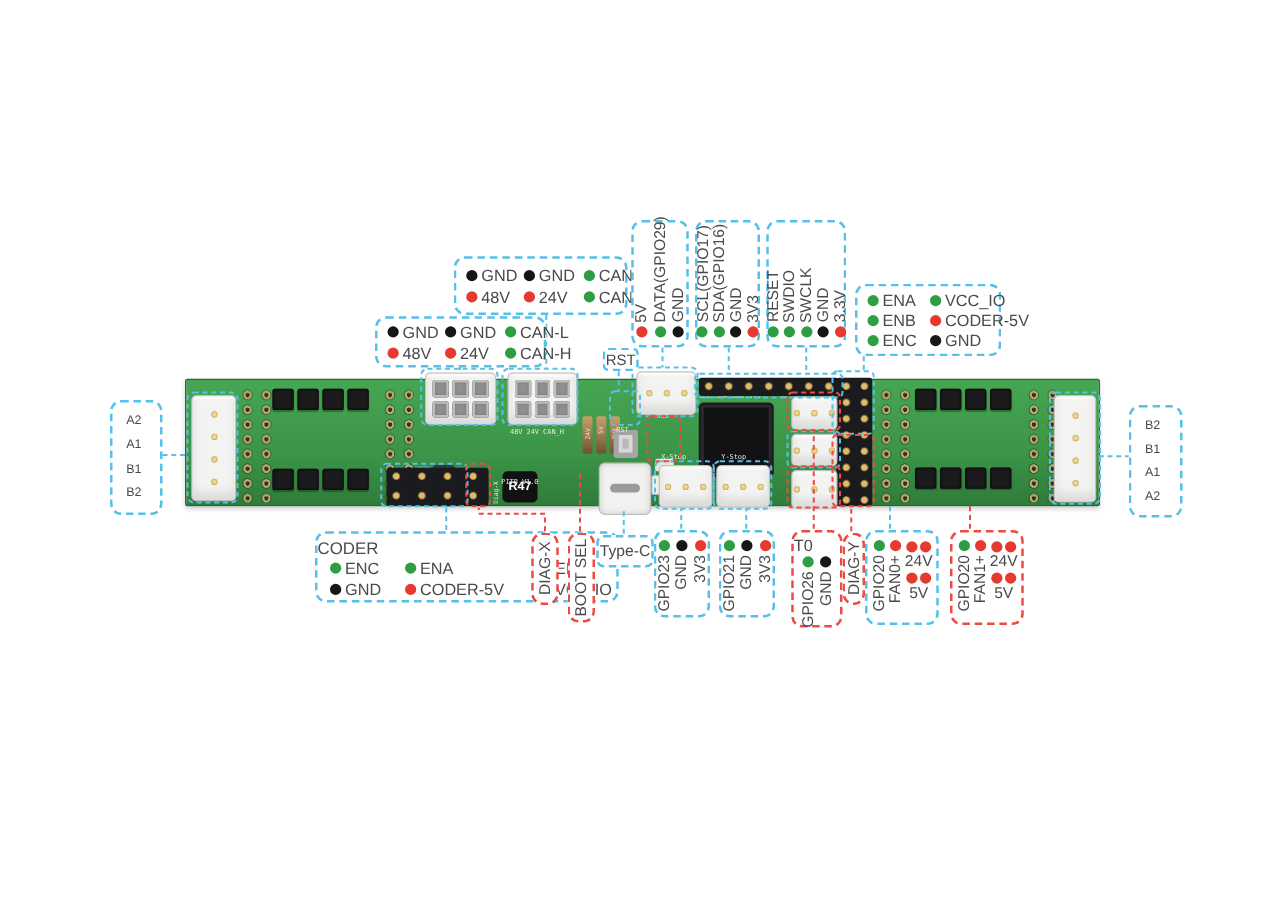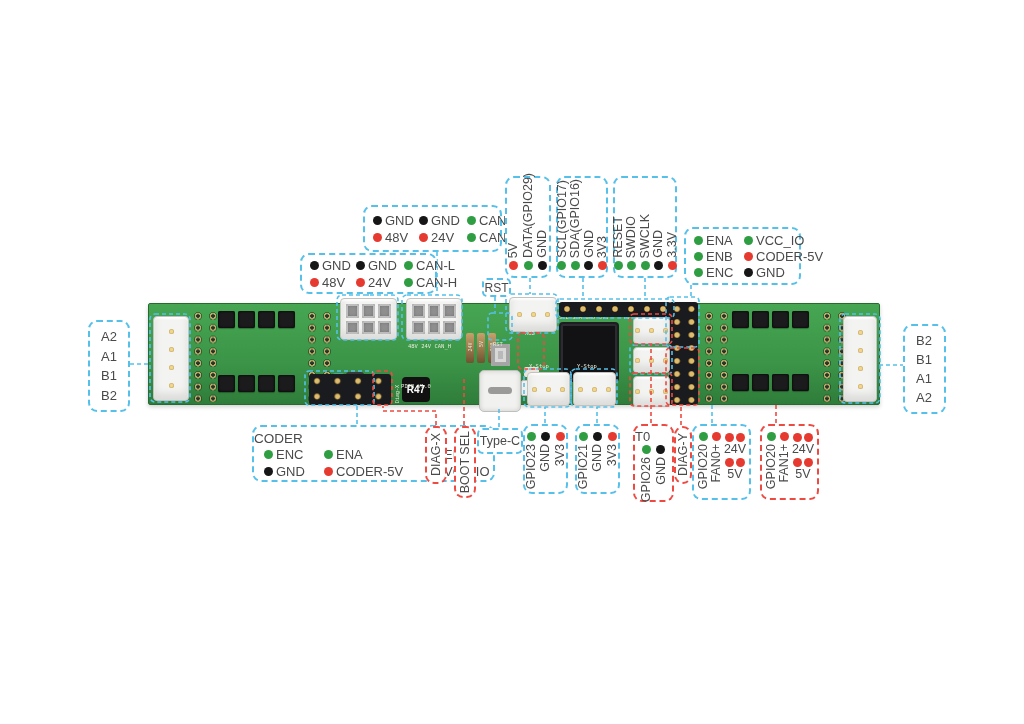--- a/index.html
+++ b/index.html
@@ -15,21 +15,21 @@
   .d[data-color="red"]{background:#e63a30;}
   .d[data-color="black"]{background:#161616;}
   .hpin{display:flex;align-items:center;gap:3px;white-space:nowrap;}
   .grid3p{display:grid;grid-template-columns:44px 46px auto;gap:4px 2px;padding:6px 8px;align-content:center;height:100%;box-sizing:border-box;}
   .grid2p{display:grid;grid-template-columns:46px auto;gap:3px 4px;padding:6px 8px;align-content:center;height:100%;box-sizing:border-box;}
   .gridc{display:grid;grid-template-columns:58px 106px auto;gap:4px 2px;padding:2px 10px 6px;}
   .vco{display:flex;align-items:stretch;justify-content:center;gap:2px;padding:5px 3px 6px;height:100%;box-sizing:border-box;}
   .vpin{display:flex;flex-direction:column;align-items:center;justify-content:flex-end;gap:3px;}
   .vco.dt .vpin{justify-content:flex-start;}
   .vt{writing-mode:vertical-rl;transform:rotate(180deg);white-space:nowrap;font-size:12.5px;}
-  .vlist{display:flex;flex-direction:column;justify-content:space-around;height:100%;box-sizing:border-box;padding:5px 0 5px 11px;font-size:13px;}
+  .vlist{display:flex;flex-direction:column;justify-content:space-around;height:100%;box-sizing:border-box;padding:5px 0 5px 11px;font-size:10px;}
   .ctitle{text-align:left;font-size:13.5px;padding-top:5px;}
   .cen{display:flex;align-items:center;justify-content:center;height:100%;box-sizing:border-box;}
   .rail{display:flex;flex-direction:column;align-items:center;gap:2px;justify-content:flex-start;padding-top:1px;}
   .pair{display:flex;gap:2px;}
   .railgrp{display:flex;flex-direction:column;align-items:center;gap:1px;}
   
   .board{position:absolute;left:148px;top:303px;width:730px;height:100px;z-index:1;
          background:linear-gradient(180deg,#46a652,#3b9447 60%,#2f7c3a);
          border:1px solid #276b30;border-radius:2px;box-shadow:0 2px 4px rgba(0,0,0,.18);}
   .holes{position:absolute;width:30px;

